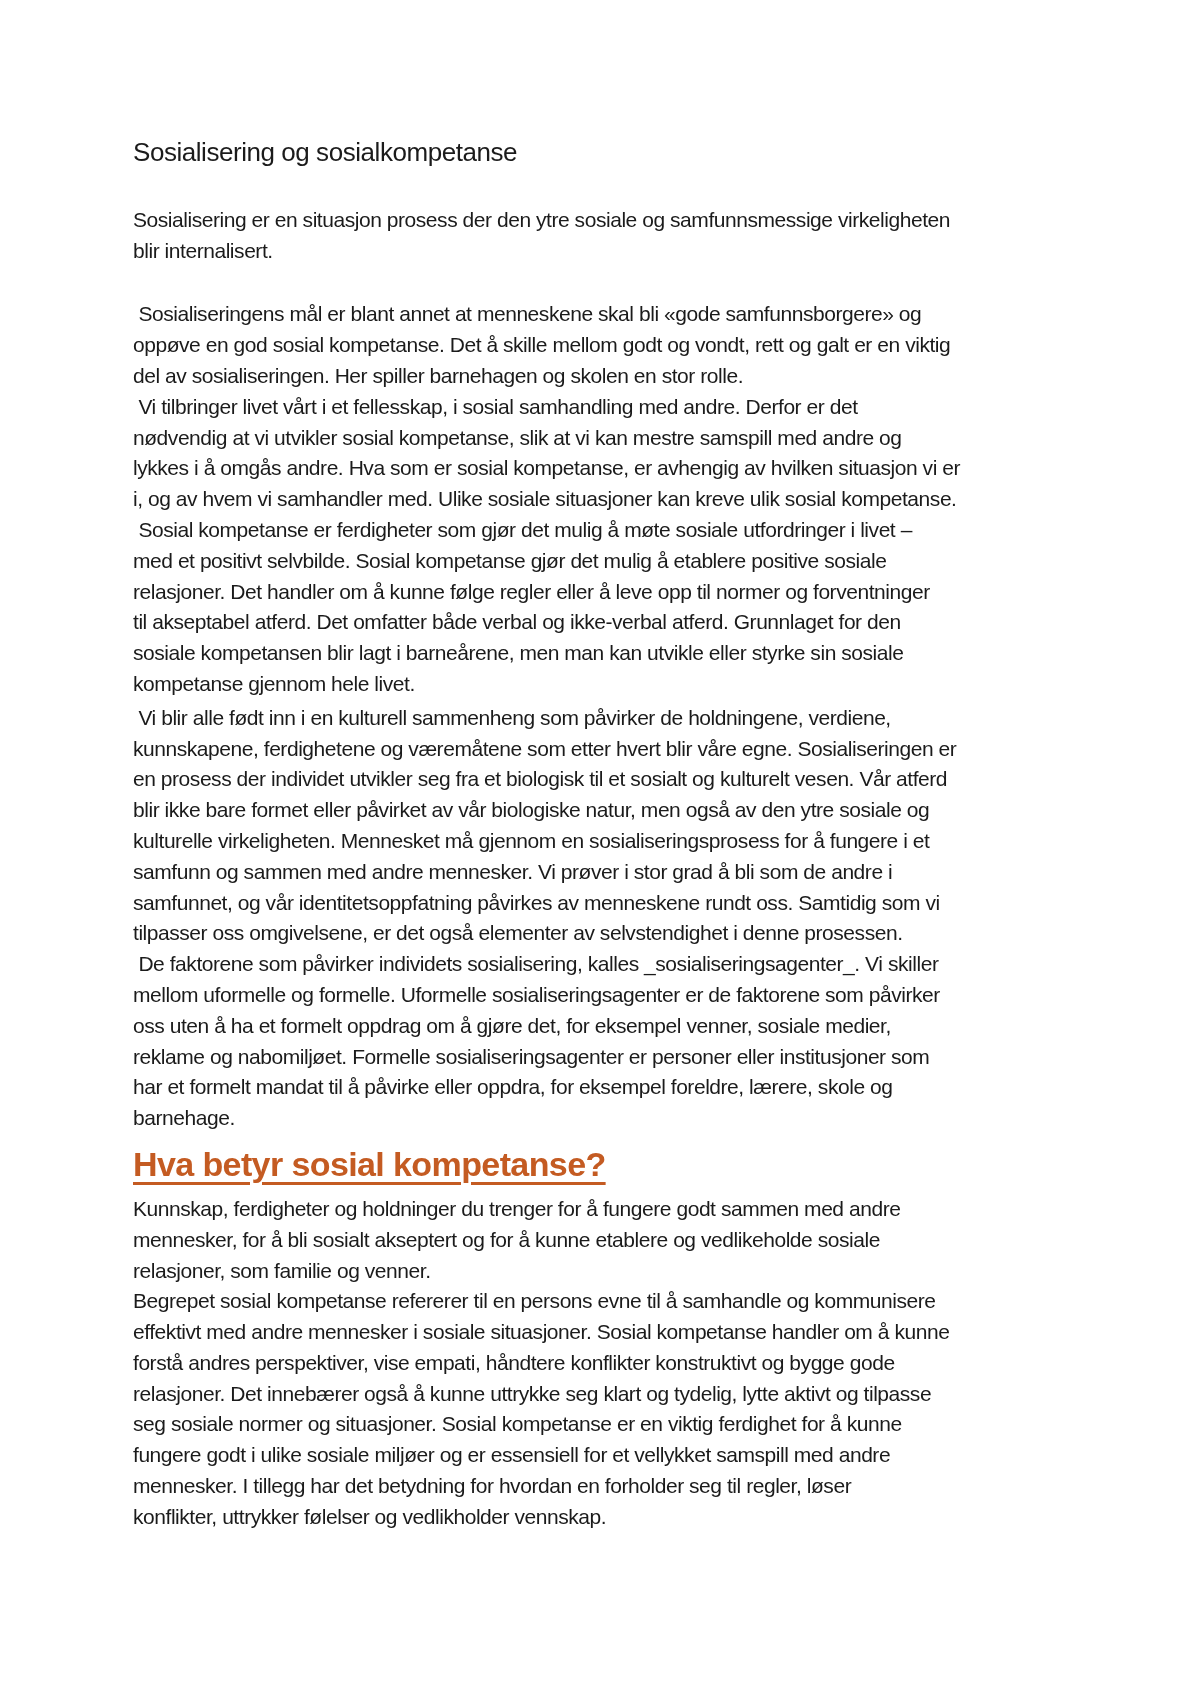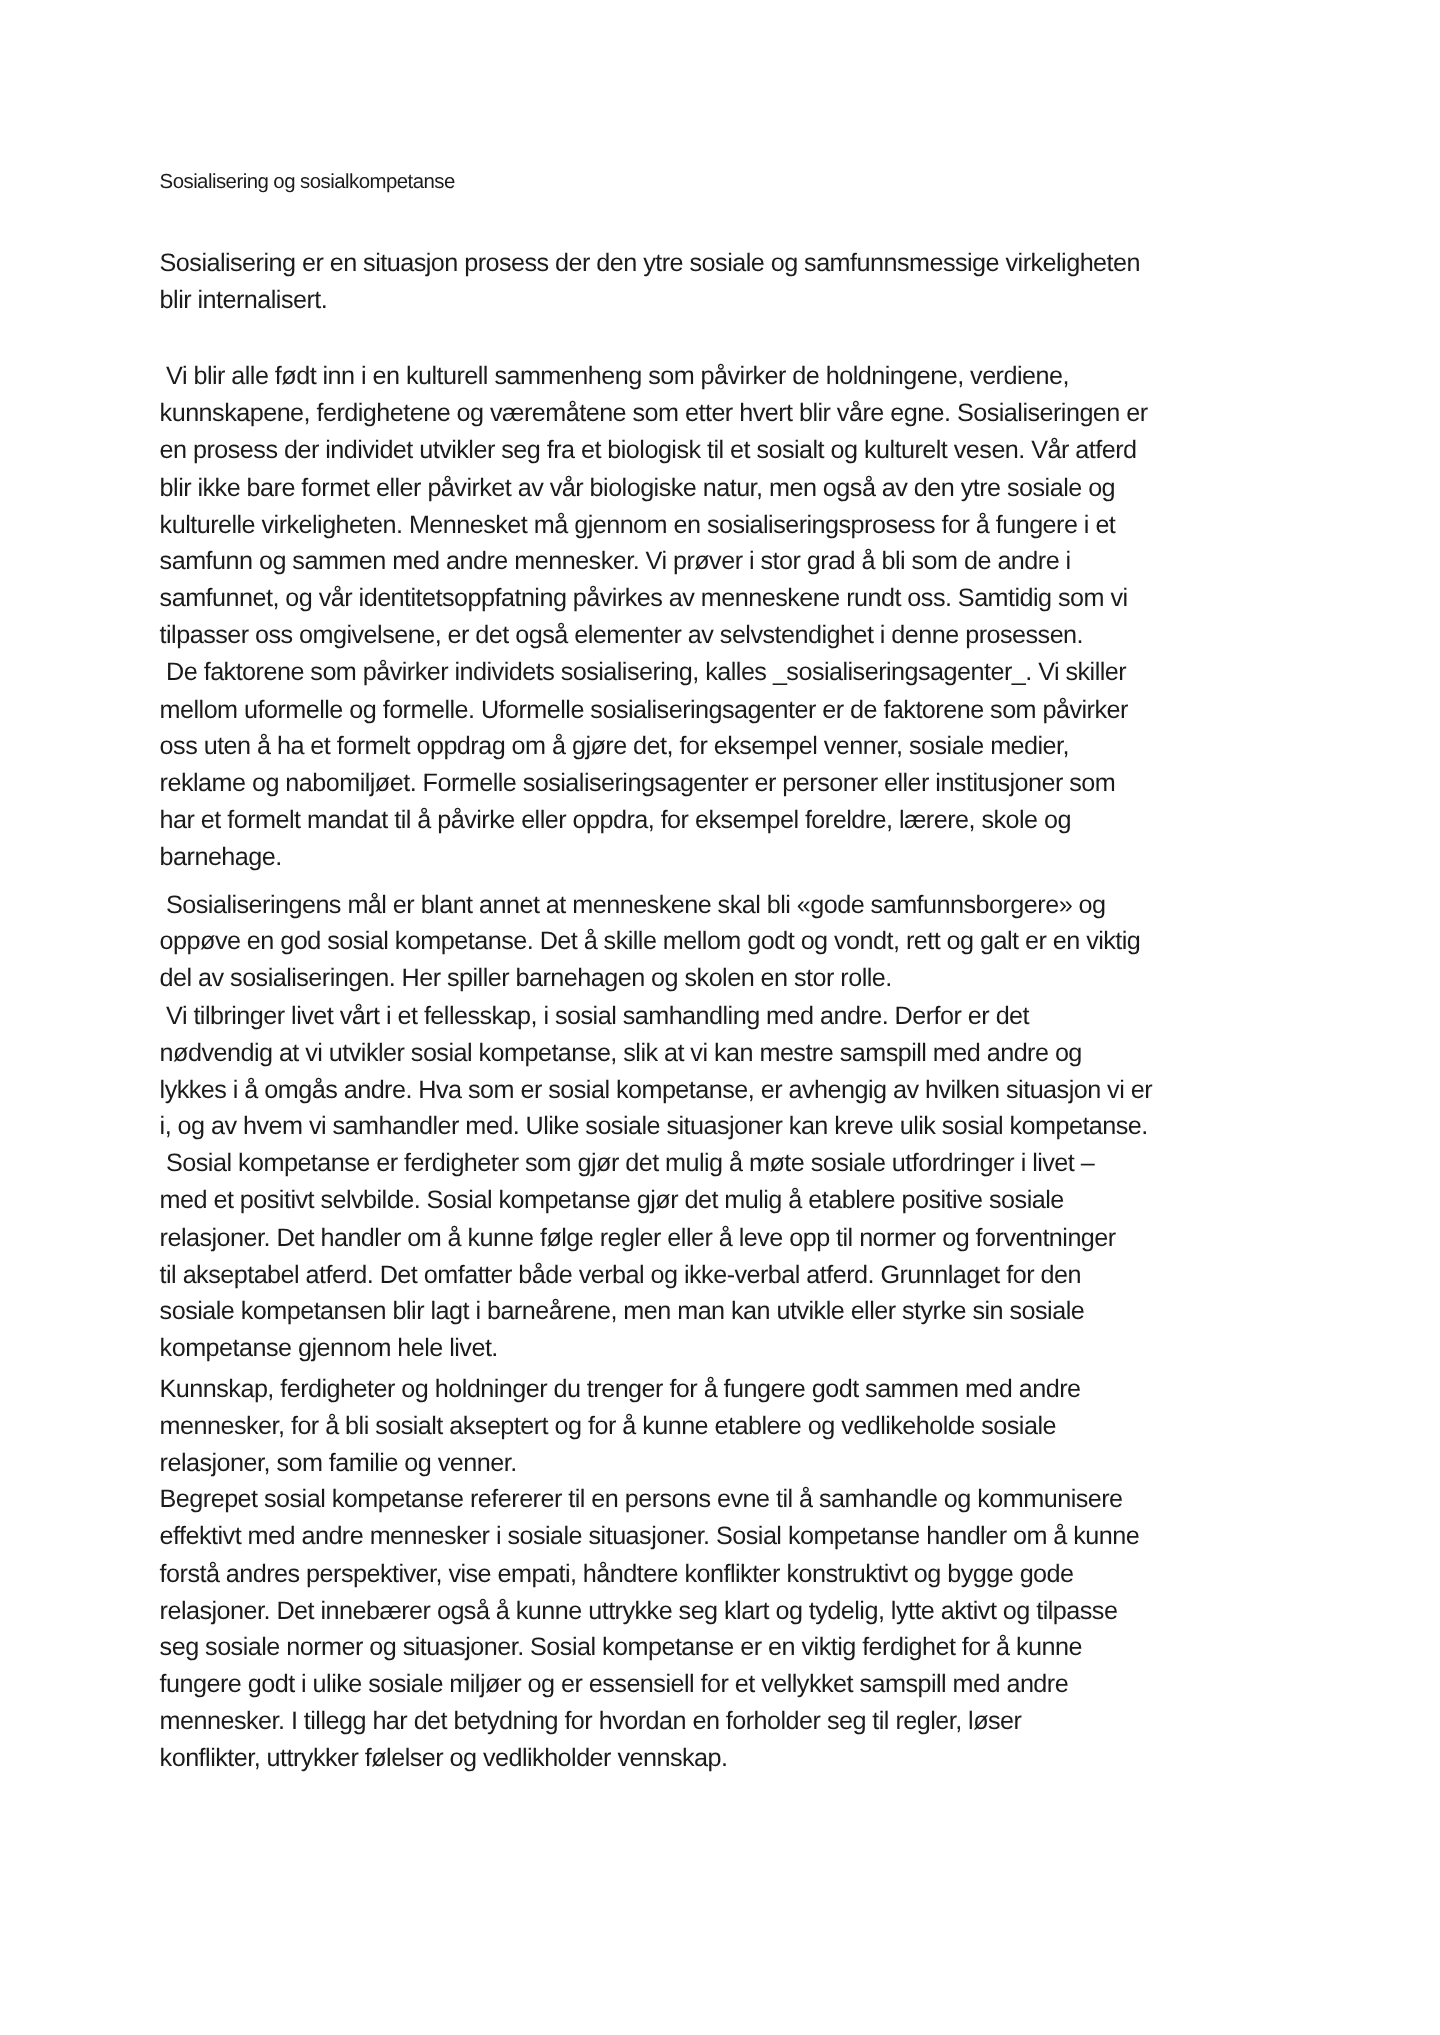--- a/index.html
+++ b/index.html
@@ -16,21 +16,21 @@
   }
   .page {
     box-sizing: border-box;
     width: 1200px;
     height: 1696px;
     padding: 137px 95px 0 133px;
     background: #ffffff;
   }
   .doc-title {
     margin: 0 0 37px 0;
-    font-size: 17px;
+    font-size: 26px;
     line-height: 30.8px;
     letter-spacing: -0.45px;
     font-weight: 400;
     white-space: pre-wrap;
   }
   .body-text {
     margin: 0;
     font-size: 21px;
     line-height: 30.8px;
     letter-spacing: -0.45px;
@@ -56,49 +56,50 @@
 </head>
 <body style="color: rgb(27, 27, 27); background: rgb(255, 255, 255);">
 
 <div class="page">
 
   <p class="doc-title">Sosialisering og sosialkompetanse</p>
 
   <p class="body-text para-intro">Sosialisering er en situasjon prosess der den ytre sosiale og samfunnsmessige virkeligheten
 blir internalisert.</p>
 
+  <p class="body-text para-goals"> Sosialiseringens mål er blant annet at menneskene skal bli «gode samfunnsborgere» og
+oppøve en god sosial kompetanse. Det å skille mellom godt og vondt, rett og galt er en viktig
+del av sosialiseringen. Her spiller barnehagen og skolen en stor rolle.
+ Vi tilbringer livet vårt i et fellesskap, i sosial samhandling med andre. Derfor er det
+nødvendig at vi utvikler sosial kompetanse, slik at vi kan mestre samspill med andre og
+lykkes i å omgås andre. Hva som er sosial kompetanse, er avhengig av hvilken situasjon vi er
+i, og av hvem vi samhandler med. Ulike sosiale situasjoner kan kreve ulik sosial kompetanse.
+ Sosial kompetanse er ferdigheter som gjør det mulig å møte sosiale utfordringer i livet –
+med et positivt selvbilde. Sosial kompetanse gjør det mulig å etablere positive sosiale
+relasjoner. Det handler om å kunne følge regler eller å leve opp til normer og forventninger
+til akseptabel atferd. Det omfatter både verbal og ikke-verbal atferd. Grunnlaget for den
+sosiale kompetansen blir lagt i barneårene, men man kan utvikle eller styrke sin sosiale
+kompetanse gjennom hele livet.</p>
+
   <p class="body-text para-socialization"> Vi blir alle født inn i en kulturell sammenheng som påvirker de holdningene, verdiene,
 kunnskapene, ferdighetene og væremåtene som etter hvert blir våre egne. Sosialiseringen er
 en prosess der individet utvikler seg fra et biologisk til et sosialt og kulturelt vesen. Vår atferd
 blir ikke bare formet eller påvirket av vår biologiske natur, men også av den ytre sosiale og
 kulturelle virkeligheten. Mennesket må gjennom en sosialiseringsprosess for å fungere i et
 samfunn og sammen med andre mennesker. Vi prøver i stor grad å bli som de andre i
 samfunnet, og vår identitetsoppfatning påvirkes av menneskene rundt oss. Samtidig som vi
 tilpasser oss omgivelsene, er det også elementer av selvstendighet i denne prosessen.
  De faktorene som påvirker individets sosialisering, kalles _sosialiseringsagenter_. Vi skiller
 mellom uformelle og formelle. Uformelle sosialiseringsagenter er de faktorene som påvirker
 oss uten å ha et formelt oppdrag om å gjøre det, for eksempel venner, sosiale medier,
 reklame og nabomiljøet. Formelle sosialiseringsagenter er personer eller institusjoner som
 har et formelt mandat til å påvirke eller oppdra, for eksempel foreldre, lærere, skole og
 barnehage.</p>
 
-  <p class="body-text para-goals"> Sosialiseringens mål er blant annet at menneskene skal bli «gode samfunnsborgere» og
-oppøve en god sosial kompetanse. Det å skille mellom godt og vondt, rett og galt er en viktig
-del av sosialiseringen. Her spiller barnehagen og skolen en stor rolle.
- Vi tilbringer livet vårt i et fellesskap, i sosial samhandling med andre. Derfor er det
-nødvendig at vi utvikler sosial kompetanse, slik at vi kan mestre samspill med andre og
-lykkes i å omgås andre. Hva som er sosial kompetanse, er avhengig av hvilken situasjon vi er
-i, og av hvem vi samhandler med. Ulike sosiale situasjoner kan kreve ulik sosial kompetanse.
- Sosial kompetanse er ferdigheter som gjør det mulig å møte sosiale utfordringer i livet –
-med et positivt selvbilde. Sosial kompetanse gjør det mulig å etablere positive sosiale
-relasjoner. Det handler om å kunne følge regler eller å leve opp til normer og forventninger
-til akseptabel atferd. Det omfatter både verbal og ikke-verbal atferd. Grunnlaget for den
-sosiale kompetansen blir lagt i barneårene, men man kan utvikle eller styrke sin sosiale
-kompetanse gjennom hele livet.</p>
-
+  <h1 class="section-heading" style="color: rgb(196, 91, 34);">Hva betyr sosial kompetanse?</h1>
 
   <p class="body-text">Kunnskap, ferdigheter og holdninger du trenger for å fungere godt sammen med andre
 mennesker, for å bli sosialt akseptert og for å kunne etablere og vedlikeholde sosiale
 relasjoner, som familie og venner.
 Begrepet sosial kompetanse refererer til en persons evne til å samhandle og kommunisere
 effektivt med andre mennesker i sosiale situasjoner. Sosial kompetanse handler om å kunne
 forstå andres perspektiver, vise empati, håndtere konflikter konstruktivt og bygge gode
 relasjoner. Det innebærer også å kunne uttrykke seg klart og tydelig, lytte aktivt og tilpasse
 seg sosiale normer og situasjoner. Sosial kompetanse er en viktig ferdighet for å kunne
 fungere godt i ulike sosiale miljøer og er essensiell for et vellykket samspill med andre

